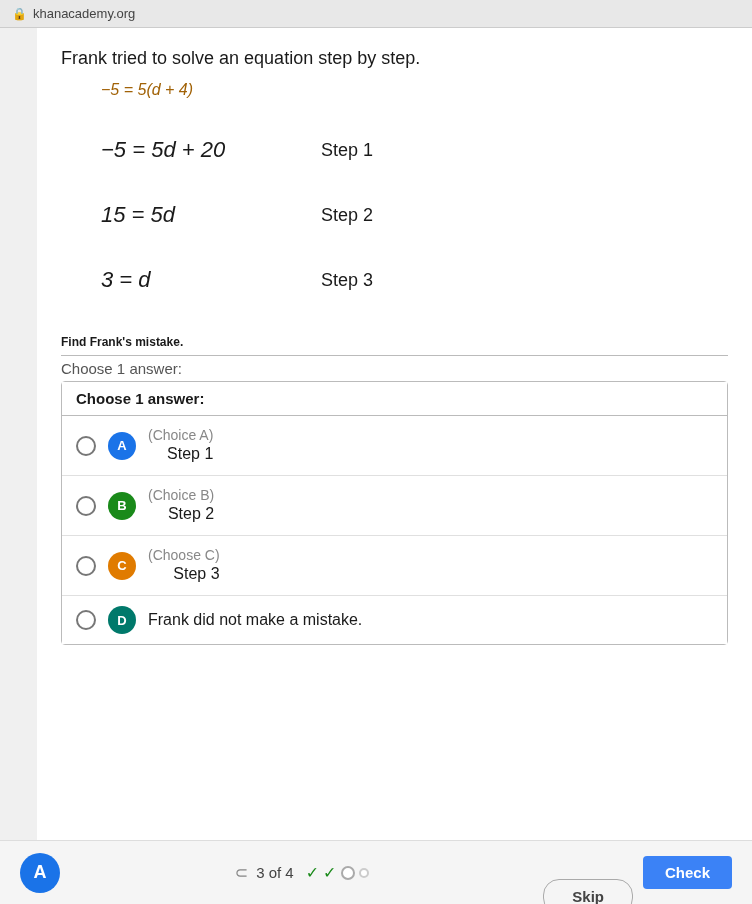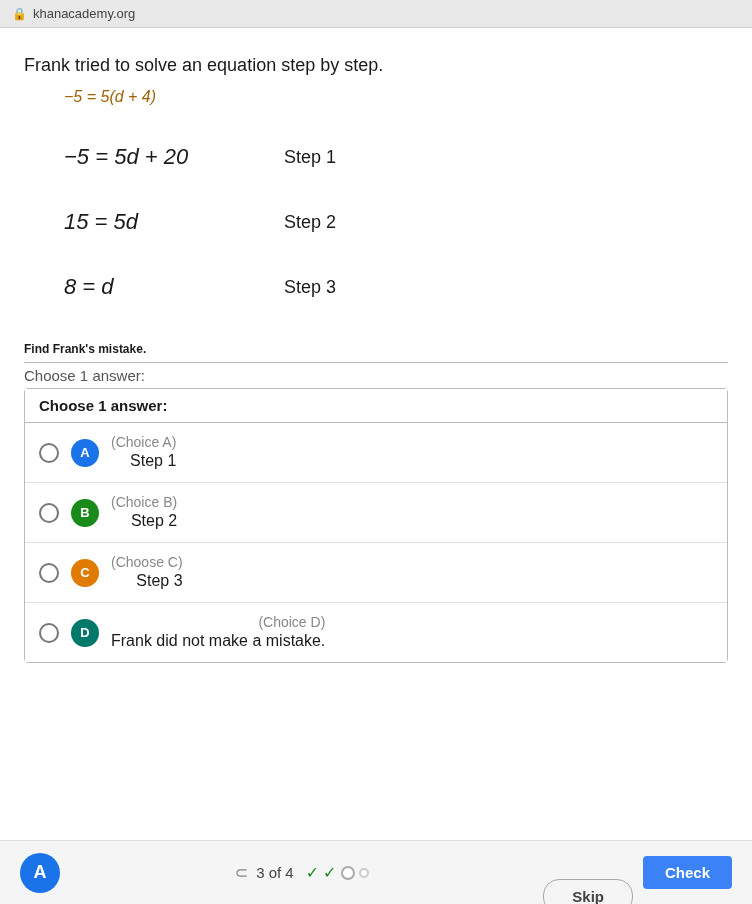--- a/index.html
+++ b/index.html
@@ -20,23 +20,24 @@
       display: flex;
       align-items: center;
       gap: 6px;
       border-bottom: 1px solid #ccc;
     }
     .lock-icon { color: #555; font-size: 12px; }
 
     .main-content {
       background: #fff;
       flex: 1;
-      padding: 25px 24px 0 24px;
+      padding: 18px 24px 0 24px;
       display: flex;
       flex-direction: column;
+      margin-left: 37px;
     }
 
     .problem-title {
       font-size: 18px;
       font-weight: 400;
       color: #1a1a1a;
       margin-bottom: 10px;
       line-height: 1.4;
     }
 
@@ -262,21 +263,21 @@
   <div class="steps-container">
     <div class="step-row">
       <span class="step-equation">−5 = 5d + 20</span>
       <span class="step-label">Step 1</span>
     </div>
     <div class="step-row">
       <span class="step-equation">15 = 5d</span>
       <span class="step-label">Step 2</span>
     </div>
     <div class="step-row">
-      <span class="step-equation">8 = d</span>
+      <span class="step-equation">3 = d</span>
       <span class="step-label">Step 3</span>
     </div>
   </div>
 
   <p class="find-mistake">Find Frank's mistake.</p>
 
   <div class="choose-label-outer">
     <span>Choose 1 answer:</span>
   </div>
 
@@ -307,21 +308,20 @@
       <div class="choice-text-block">
         <span>(Choose C)</span>
         <span class="choice-main">Step 3</span>
       </div>
     </div>
 
     <div class="choice-item">
       <div class="choice-radio"></div>
       <div class="choice-badge teal">D</div>
       <div class="choice-text-block">
-        <span>(Choice D)</span>
         <span class="choice-main">Frank did not make a mistake.</span>
       </div>
     </div>
   </div>
 
 </div>
 
 <div class="bottom-bar">
   <button class="hint-btn">A</button>
 

